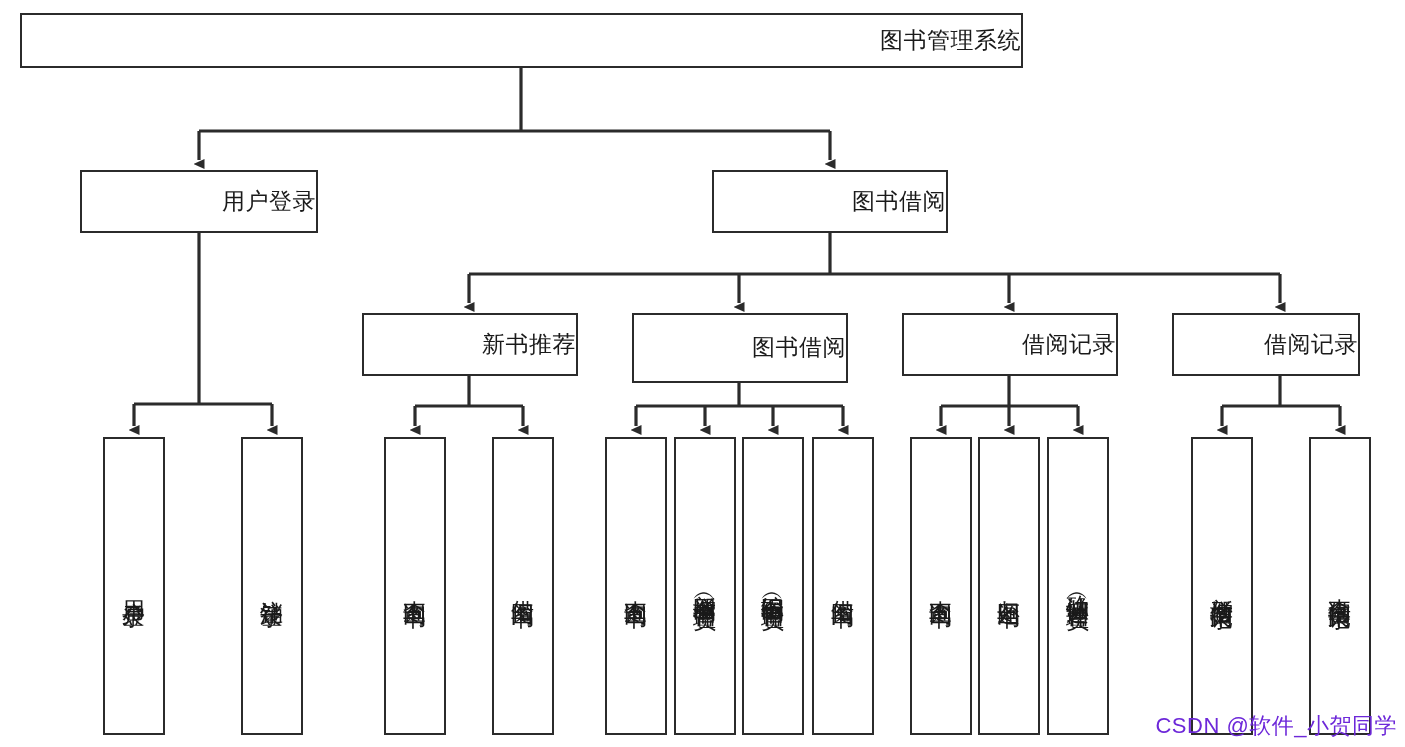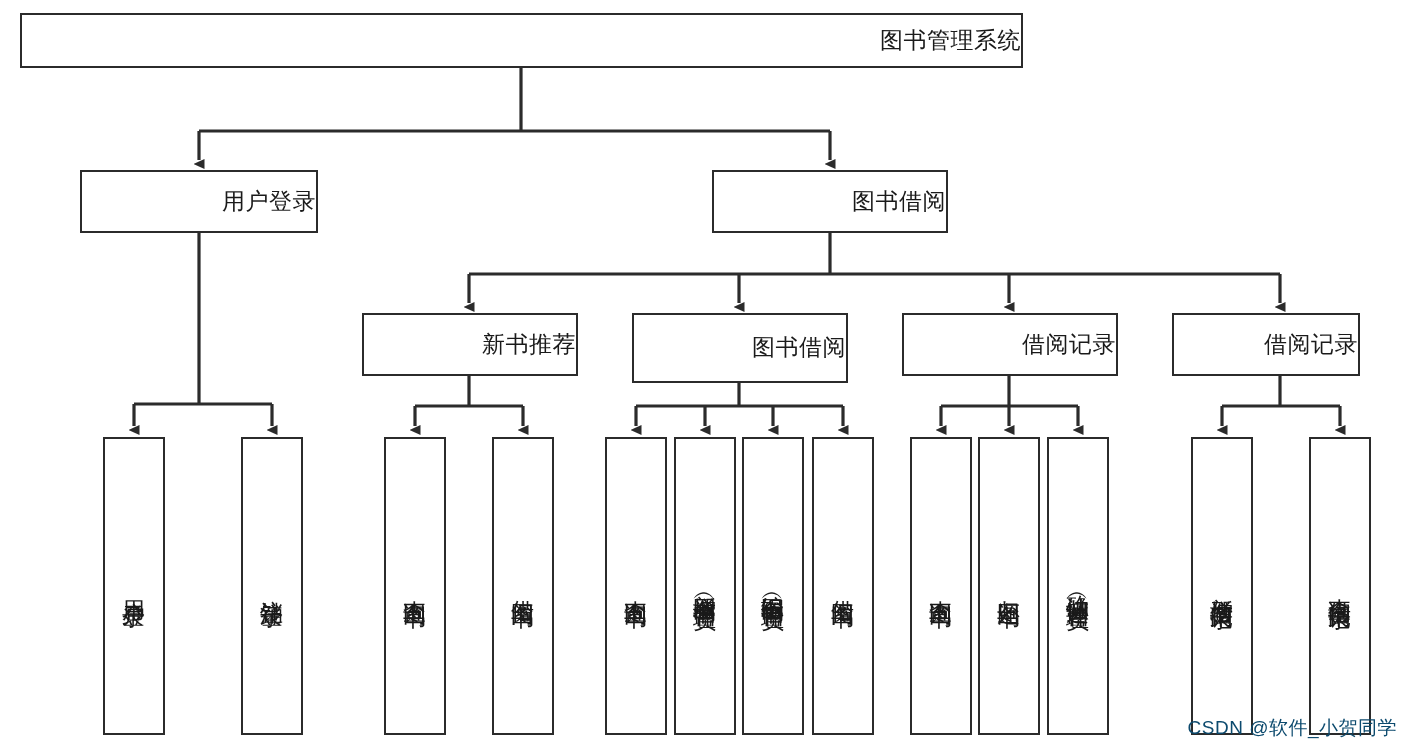--- a/index.html
+++ b/index.html
@@ -59,22 +59,22 @@
     text-orientation: upright;
     font-size: 23px;
     line-height: 1.05;
     letter-spacing: 2px;
     white-space: nowrap;
   }
   .watermark {
     position: absolute;
     right: 8px;
     bottom: 6px;
-    font-size: 19px;
-    color: #0c4a6e;
+    font-size: 22px;
+    color: #6d28d9;
     letter-spacing: 0.5px;
     white-space: nowrap;
     user-select: none;
   }
 </style>
 </head>
 <body>
 
 <div id="canvas">
 

